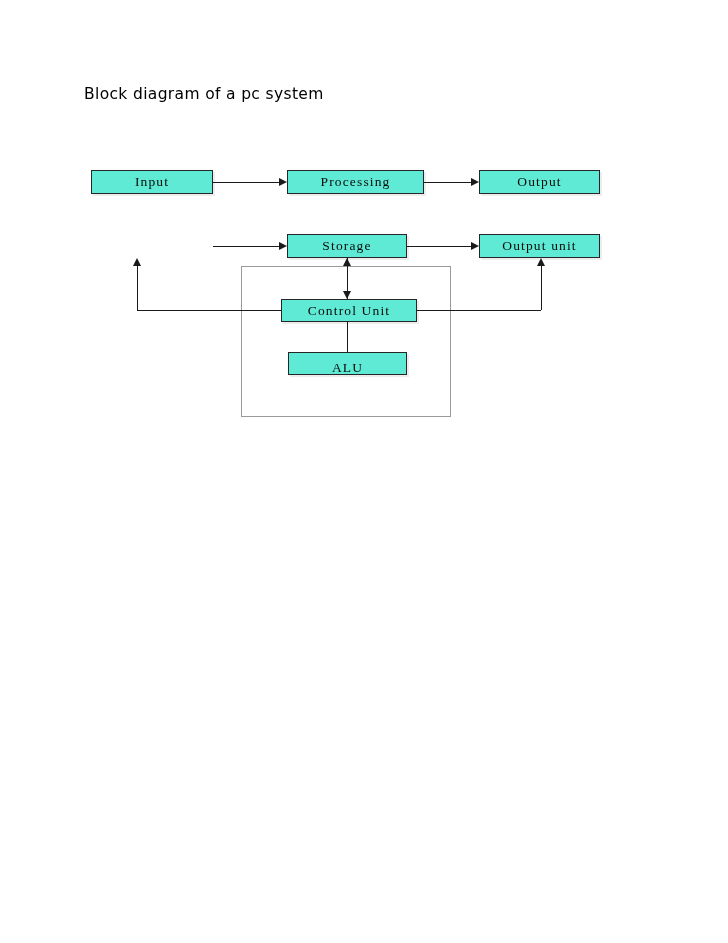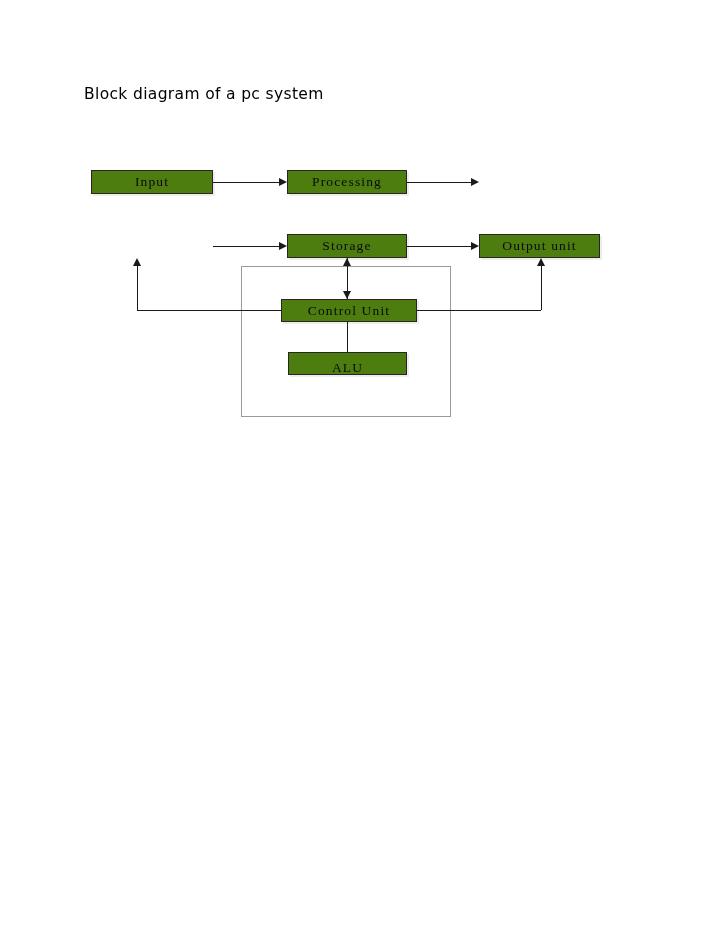--- a/index.html
+++ b/index.html
@@ -41,40 +41,40 @@
     left: 0;
     top: 0;
     width: 728px;
     height: 943px;
   }
 
   
   .node {
     position: absolute;
     box-sizing: border-box;
-    background: #4d7c0f;
+    background: #5eead4;
     border: 1.5px solid #262626;
     box-shadow: 2px 2px 0 0 rgba(0,0,0,0.07);
     display: flex;
     align-items: center;
     justify-content: center;
     z-index: 5;
   }
   .node .node-label {
     font-family: "Liberation Serif", "DejaVu Serif", serif;
     font-size: 13.5px;
     letter-spacing: 1.15px;
     color: #0a0a0a;
     white-space: nowrap;
     line-height: 1;
   }
 
   
   #node-input      { left: 91px;  top: 170px; width: 122px; height: 24px; }
-  #node-processing { left: 287px; top: 170px; width: 120px; height: 24px; }
+  #node-processing { left: 287px; top: 170px; width: 137px; height: 24px; }
   #node-output     { left: 479px; top: 170px; width: 121px; height: 24px; }
 
   
   #node-input-unit  { left: 91px;  top: 234px; width: 122px; height: 24px; }
   #node-storage     { left: 287px; top: 234px; width: 120px; height: 24px; }
   #node-output-unit { left: 479px; top: 234px; width: 121px; height: 24px; }
 
   
   #node-control-unit { left: 281px; top: 299px; width: 136px; height: 23px; z-index: 7; }
   #node-alu          { left: 288px; top: 352px; width: 119px; height: 23px; align-items: flex-end; }
@@ -212,20 +212,23 @@
     <div class="vline-thin" id="conn-control-alu"></div>
 
     <div class="node" id="node-input">
       <span class="node-label">Input</span>
     </div>
 
     <div class="node" id="node-processing">
       <span class="node-label">Processing</span>
     </div>
 
+    <div class="node" id="node-output">
+      <span class="node-label">Output</span>
+    </div>
 
 
     <div class="node" id="node-storage">
       <span class="node-label">Storage</span>
     </div>
 
     <div class="node" id="node-control-unit">
       <span class="node-label">Control Unit</span>
     </div>
 

